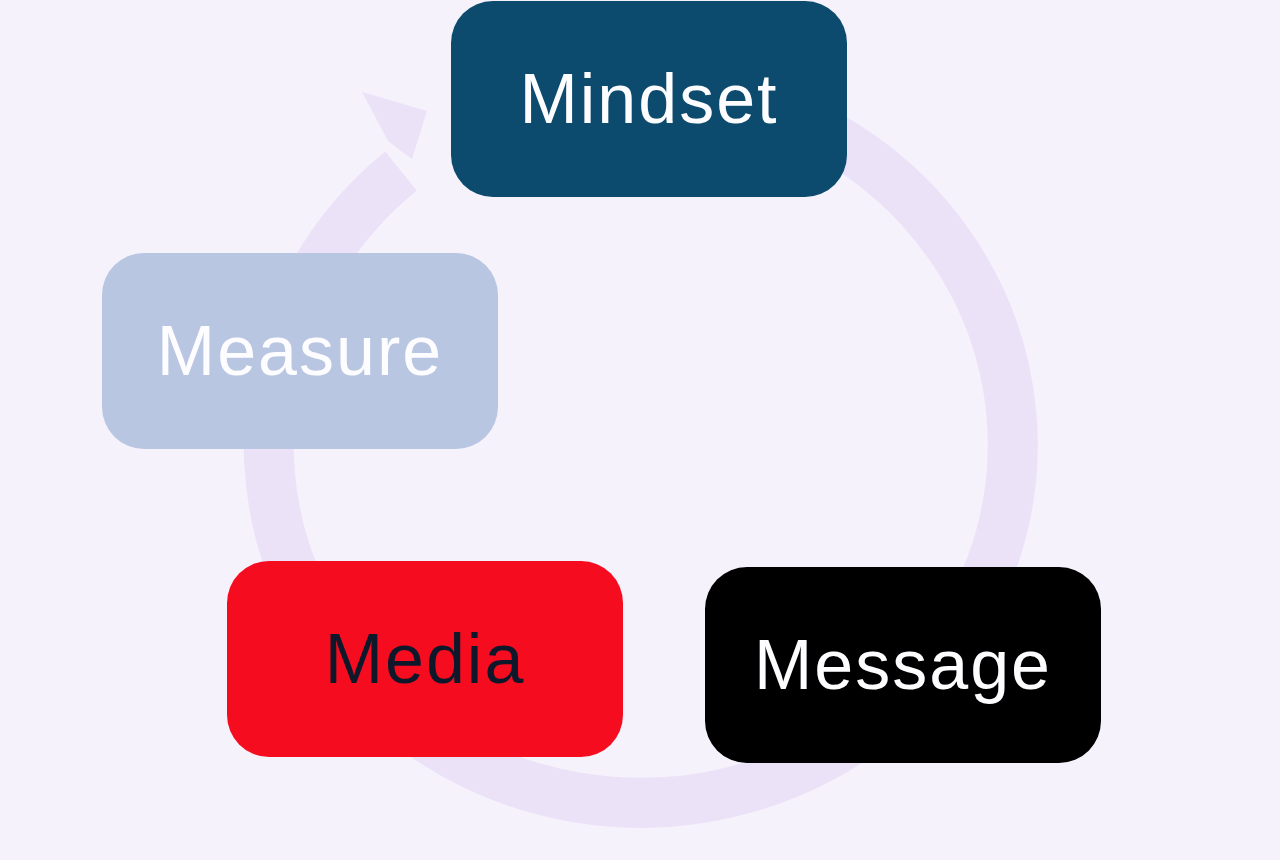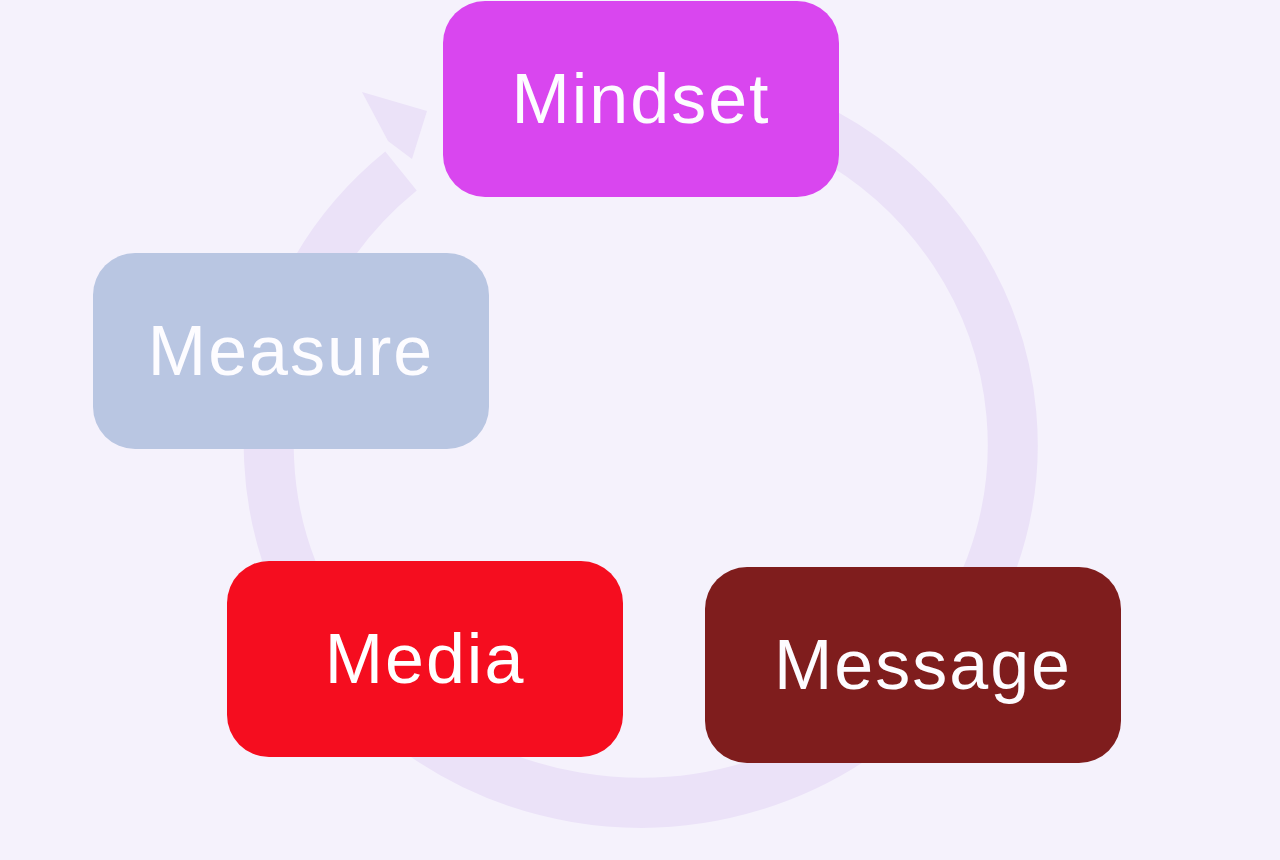--- a/index.html
+++ b/index.html
@@ -34,42 +34,42 @@
     font-size: 70px;
     font-weight: 300;
     letter-spacing: 2px;
     line-height: 1;
     white-space: nowrap;
   }
   .node-mindset  { left: 443px; top: 1px;   }
   .node-market   { left: 792px; top: 253px; }
   .node-message  { left: 705px; top: 567px; }
   .node-media    { left: 227px; top: 561px; }
-  .node-measure  { left: 93px;  top: 253px; }
+  .node-measure  { left: 102px;  top: 253px; }
 </style>
 </head>
 <body>
 
 <div class="stage" style="background-color: rgb(245, 242, 252);">
 
   <svg class="cycle-svg" viewBox="0 0 1280 860" xmlns="http://www.w3.org/2000/svg">
     <path d="M 672 88 A 372 358 0 1 1 401 171" fill="none" stroke-width="50" stroke="#ebe2f8"></path>
     <polygon points="427,111 362,92 388,141 412,159" fill="#ebe2f8"></polygon>
   </svg>
 
-  <div class="node node-mindset" style="background-color: #d946ef;">
+  <div class="node node-mindset" style="background-color: #0c4a6e; margin-left: 8px;">
     <span class="node-label" style="color: rgb(253, 252, 255);">Mindset</span>
   </div>
 
 
-  <div class="node node-message" style="background-color: #7f1d1d; padding-left: 20px;">
+  <div class="node node-message" style="background-color: #000000;">
     <span class="node-label" style="color: rgb(253, 252, 255);">Message</span>
   </div>
 
   <div class="node node-media" style="background-color: rgb(245, 13, 31);">
-    <span class="node-label" style="color: #ffffff;">Media</span>
+    <span class="node-label" style="color: #0f172a;">Media</span>
   </div>
 
   <div class="node node-measure" style="background-color: rgb(185, 198, 226);">
     <span class="node-label" style="color: rgb(253, 252, 255);">Measure</span>
   </div>
 
 </div>
 
 </body></html>

